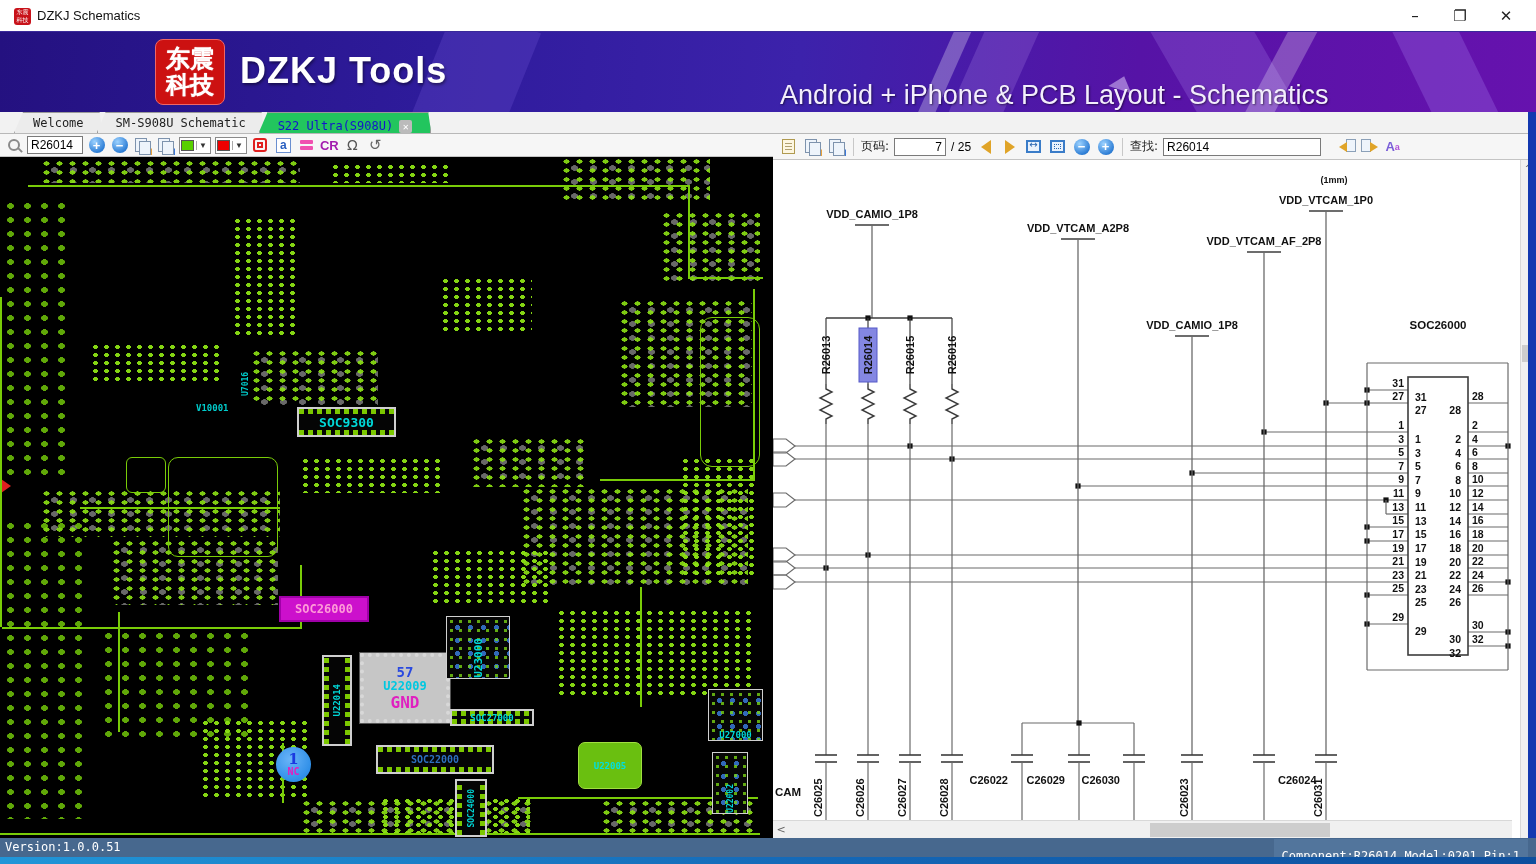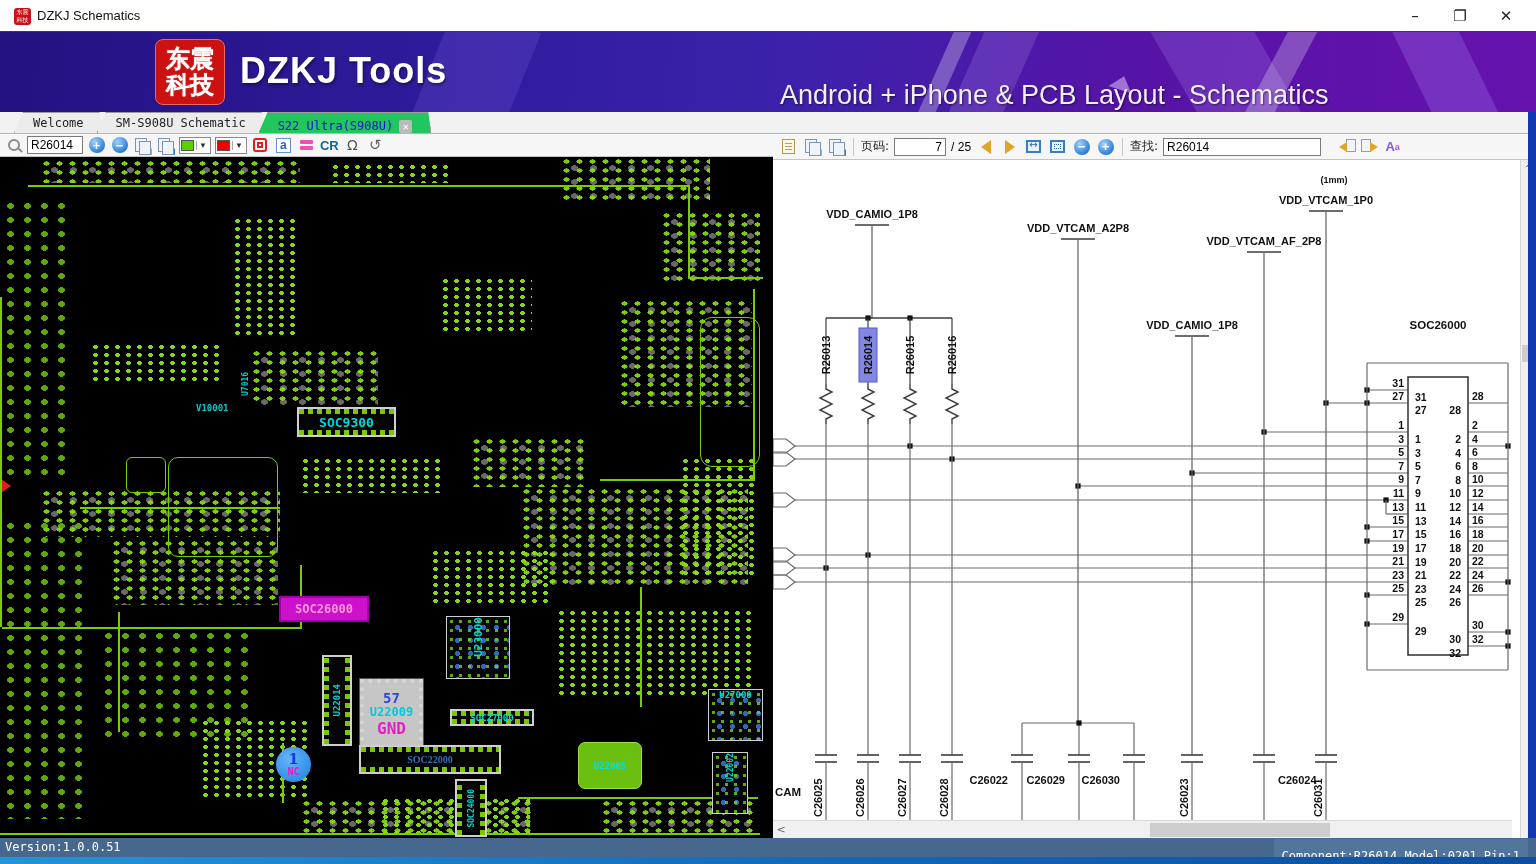--- a/index.html
+++ b/index.html
@@ -82,21 +82,21 @@
   .pages.blue .corner { border-color:transparent transparent #3c78d8 transparent; }
   .swatch-btn { display:flex; align-items:center; border:1px solid #8a8a8a; background:#fff; height:17px; padding:1px; }
   .swatch { width:13px; height:11px; border:1px solid #555; }
   .swatch-btn .dd { font-size:8px; color:#333; padding:0 2px; border-left:1px solid #aaa; margin-left:2px; }
   .ico-red-comp { width:14px; height:14px; border:2px solid #e02020; border-radius:3px; position:relative; }
   .ico-red-comp::after { content:""; position:absolute; inset:2px; border:2px solid #e02020; }
   .ico-a { width:15px; height:15px; border:1px solid #6a8fd0; color:#2a5fc0; font-size:12px; font-weight:bold;
            display:flex; align-items:center; justify-content:center; background:#fff; }
   .ico-eq { width:13px; height:13px; display:flex; flex-direction:column; justify-content:space-evenly; }
   .ico-eq i { display:block; height:4px; background:#f050b0; border-radius:1px; }
-  .ico-cr { color:#0369a1; font-weight:bold; font-size:13px; font-family:"Liberation Sans", sans-serif; }
+  .ico-cr { color:#a21caf; font-weight:bold; font-size:13px; font-family:"Liberation Sans", sans-serif; }
   .ico-omega { color:#555; font-size:14px; font-family:"DejaVu Sans", sans-serif; }
   .ico-hist { color:#666; font-size:15px; font-family:"DejaVu Sans", sans-serif; }
   .ico-doc { width:13px; height:15px; background:#fdf6e0; border:1px solid #b09a50; position:relative; }
   .ico-doc::after { content:""; position:absolute; left:2px; top:3px; width:7px; height:1px; background:#b0a070;
                     box-shadow:0 3px 0 #b0a070, 0 6px 0 #b0a070; }
   .gold-tri { width:0; height:0; border-style:solid; }
   .gold-left { border-width:7px 10px 7px 0; border-color:transparent #e0a428 transparent transparent; }
   .gold-right { border-width:7px 0 7px 10px; border-color:transparent transparent transparent #e0a428; }
   .fit-btn { width:15px; height:13px; border:2px solid #3a7cc8; background:#eaf2fc; position:relative; }
   .fit-btn.fw::after { content:"↔"; position:absolute; inset:-3px 0 0 0; text-align:center; font-size:10px; color:#2a66b0;
@@ -135,21 +135,21 @@
             repeating-linear-gradient(0deg,#7cc800 0 5px, transparent 5px 9px);
             background-size:5px 100%,5px 100%; background-position:0 0,100% 0; background-repeat:no-repeat; }
   .vert { writing-mode:vertical-rl; transform:rotate(180deg); }
   .chip-gray { position:absolute; background:#c6c6c6; border:4px dotted #d8d8d8; outline:1px solid #555;
                display:flex; flex-direction:column; align-items:center; justify-content:center;
                font-family:"DejaVu Sans Mono", monospace; font-weight:bold; line-height:1.15; }
   .chip-dot { position:absolute; background:#060606; border:1px solid #d0d0d0;
               background-image:radial-gradient(rgba(120,210,20,.8) 26%, transparent 28%),
                                radial-gradient(rgba(60,130,230,.8) 26%, transparent 28%);
               background-size:9px 9px, 13px 13px; background-position:0 0, 4px 4px;
-              display:flex; align-items:flex-start; justify-content:center;
+              display:flex; align-items:flex-end; justify-content:center;
               font-family:"DejaVu Sans Mono", monospace; font-weight:bold; }
   .chip-green { position:absolute; background:#6abf10; border:1px solid #a0df40; display:flex; align-items:center;
                 justify-content:center; font-family:"DejaVu Sans Mono", monospace; font-weight:bold; }
   .pcb-circle { position:absolute; border-radius:50%; background:radial-gradient(circle at 40% 35%, #6ab4f8, #2f8fe8 70%);
                 display:flex; flex-direction:column; align-items:center; justify-content:center; line-height:1; }
   #pan-arrow { position:absolute; left:1px; width:0; height:0; border-style:solid;
                border-width:7px 0 7px 10px; border-color:transparent transparent transparent #e02020; }
 
   
   #statusbar { position:absolute; left:0; top:838px; width:1536px; height:19px; background:#47688e;
@@ -298,36 +298,36 @@
           <div class="trace-box" style="left:700px;top:160px;width:60px;height:150px;border-radius:12px;"></div>
           <div class="pcb-label" style="left:196px;top:246px;color:#00cccc;font-size:9px;">V10001</div>
           <div class="pcb-label vert" style="left:241px;top:197px;height:42px;color:#00cccc;font-size:8px;">U7016</div>
           <div class="conn h" style="left:297px;top:250px;width:99px;height:30px;font-size:13px;">
             <span>SOC9300</span>
           </div>
           <div class="hl-magenta" style="left:279px;top:439px;width:90px;height:26px;">SOC26000</div>
           <div class="conn v" style="left:322px;top:498px;width:30px;height:91px;font-size:9px;">
             <span class="vert">U22014</span>
           </div>
-          <div class="chip-gray" style="left:360px;top:522px;width:63px;height:70px;">
+          <div class="chip-gray" style="left:360px;top:496px;width:90px;height:70px;">
             <span style="color: rgb(42, 74, 224); font-size: 14px;">57</span>
             <span style="color: rgb(0, 200, 224); font-size: 12px;">U22009</span>
             <span style="color: rgb(224, 32, 192); font-size: 16px;">GND</span>
           </div>
           <div class="chip-dot" style="left:446px;top:459px;width:64px;height:63px;font-size:11px;color:#00d8d8;">
             <span class="vert">U23000</span>
           </div>
           <div class="conn h" style="left:450px;top:552px;width:84px;height:17px;font-size:9px;">
             <span>SOC27000</span>
           </div>
           <div class="pcb-circle" style="left:276px;top:590px;width:35px;height:35px;">
             <span style="color: rgb(26, 58, 224); font-weight: bold; font-size: 15px; font-family: &quot;DejaVu Serif&quot;, serif;">1</span>
             <span style="color: rgb(224, 32, 192); font-size: 10px; font-family: &quot;DejaVu Sans Mono&quot;, monospace; font-weight: bold;">NC</span>
           </div>
-          <div class="conn h" style="left:359px;top:588px;width:142px;height:29px;font-size:10px;color:#2e6fc0;font-family:Liberation Serif, serif;">
+          <div class="conn h" style="left:376px;top:588px;width:118px;height:29px;font-size:10px;color:#2e6fc0;">
             <span>SOC22000</span>
           </div>
           <div class="chip-green" style="left:578px;top:585px;width:64px;height:47px;font-size:9px;color:#00e0e0;border-radius:7px;">U22005</div>
           <div class="conn v" style="left:455px;top:622px;width:32px;height:58px;font-size:8px;">
             <span class="vert">SOC24000</span>
           </div>
           <div class="chip-dot" style="left:708px;top:532px;width:55px;height:52px;font-size:9px;color:#00d8d8;">
             <span>U27000</span>
           </div>
           <div class="chip-dot" style="left:712px;top:595px;width:36px;height:62px;font-size:8px;color:#00d8d8;">

